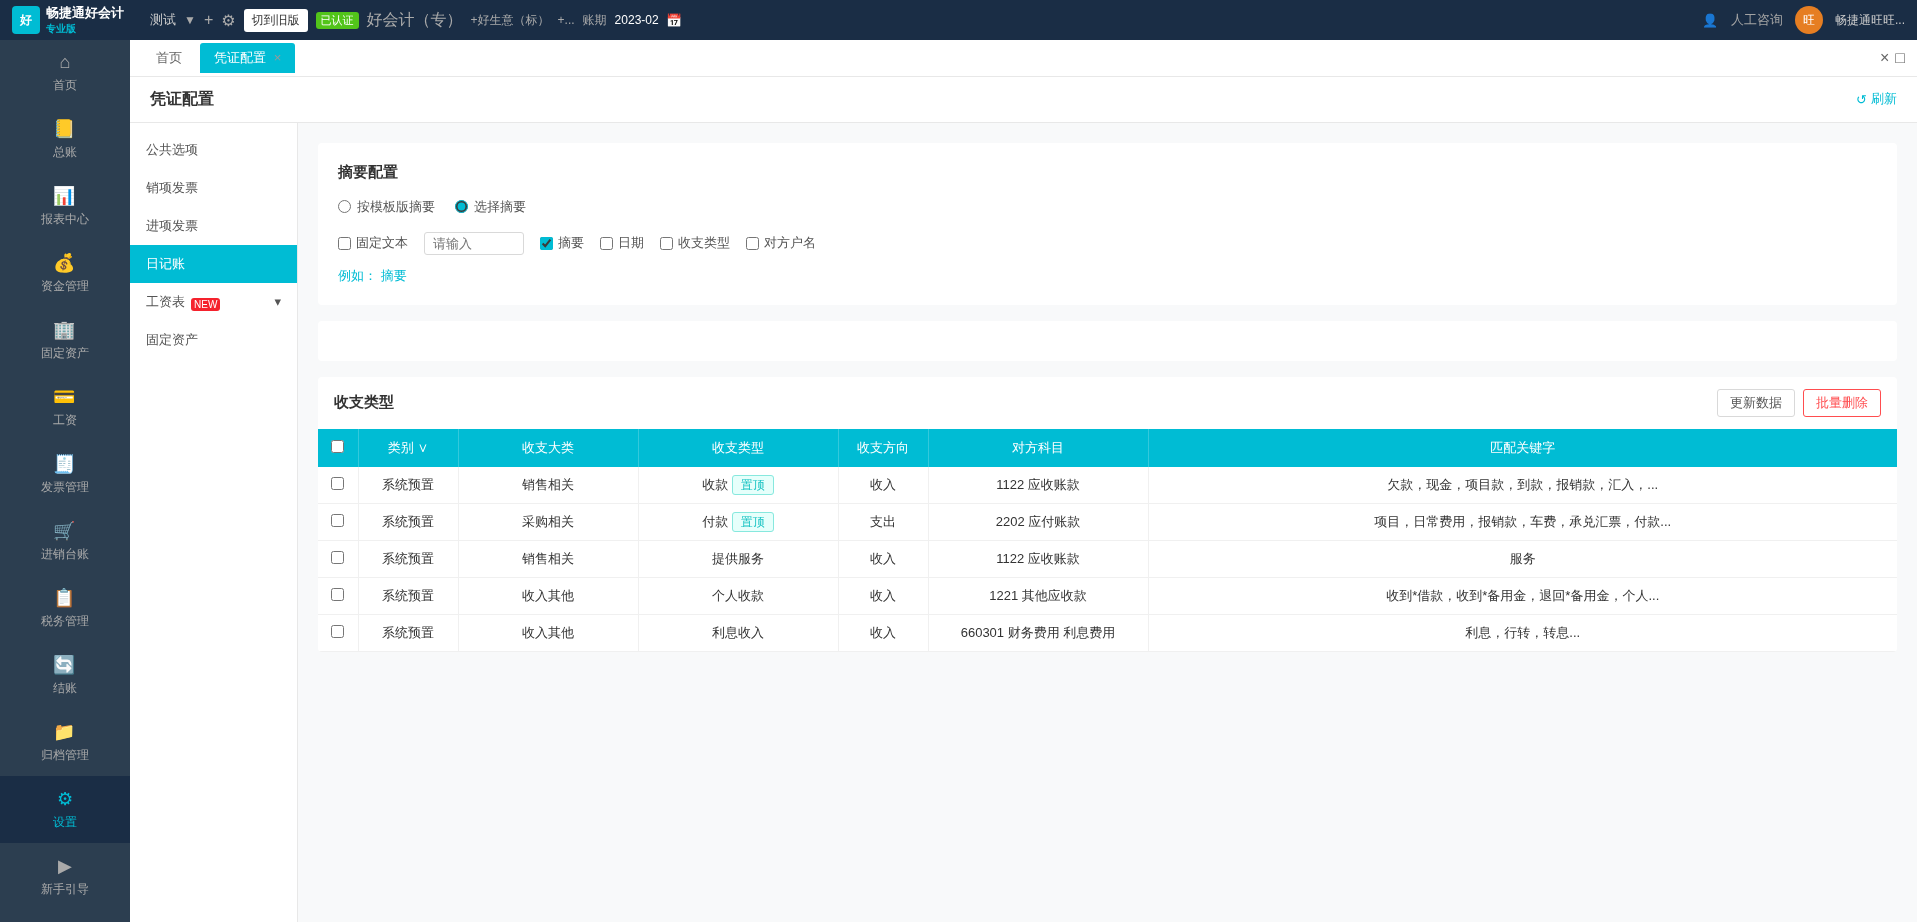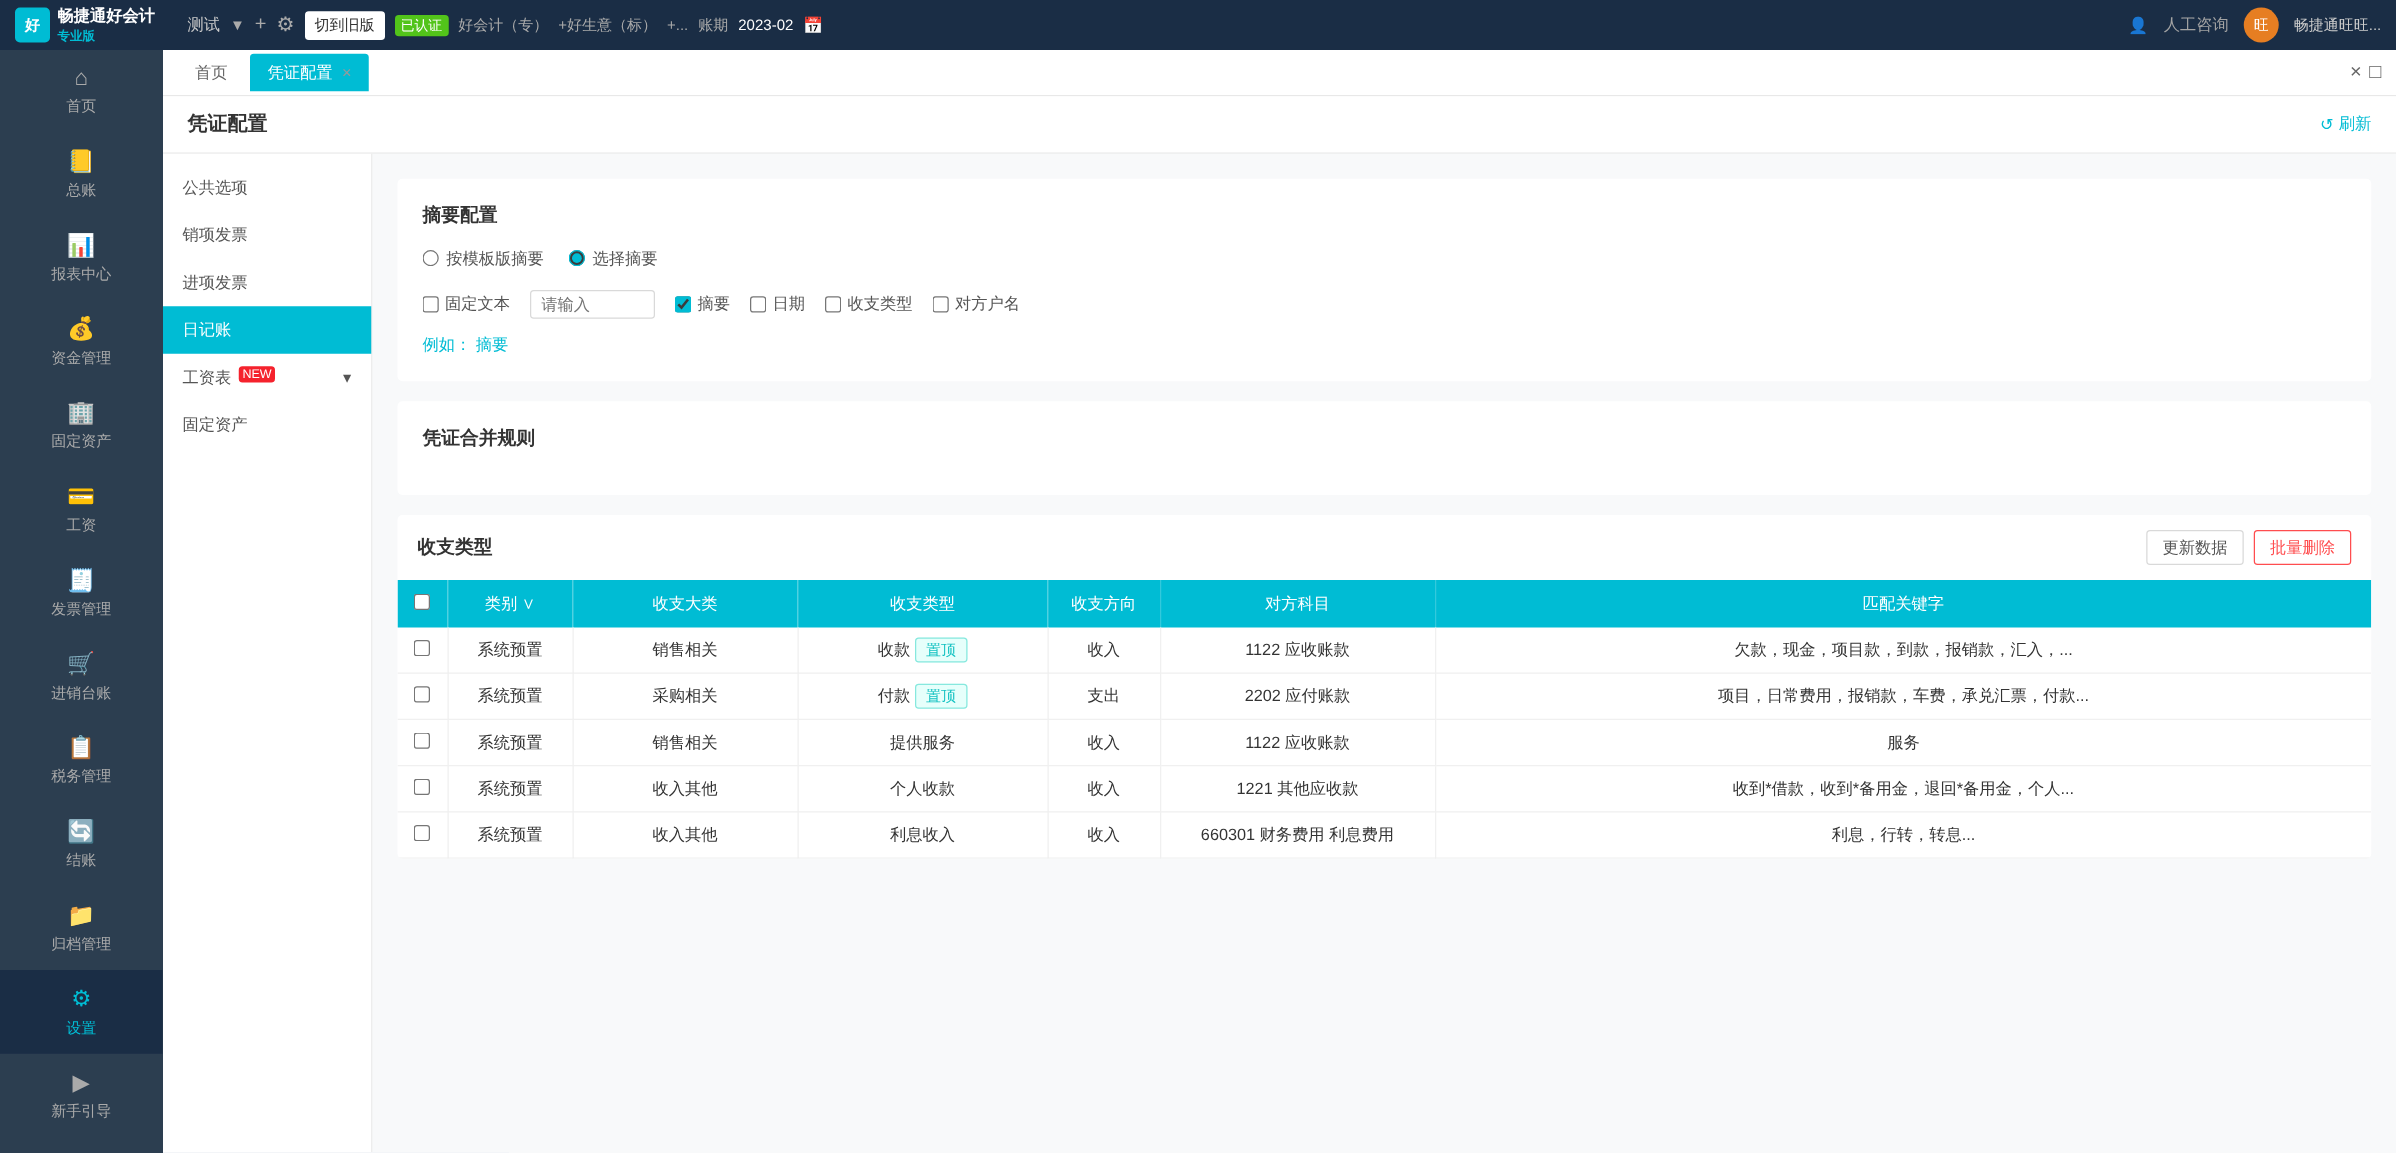--- a/index.html
+++ b/index.html
@@ -106,21 +106,21 @@
       <div style="font-size:10px;color:#00bcd4;">专业版</div>
     </div>
   </div>
   <div class="top-bar-center">
     <span class="top-bar-company">测试</span>
     <span class="top-bar-arrow">▼</span>
     <span style="color:#aaa;font-size:16px;">+</span>
     <span style="color:#aaa;font-size:16px;">⚙</span>
     <button class="top-bar-btn">切到旧版</button>
     <span class="badge-green">已认证</span>
-    <span style="color:#aaa;font-size:12px;">好会计（专）</span>
+    <span style="color:#aaa;font-size:16px;">好会计（专）</span>
     <span style="color:#aaa;font-size:12px;">+好生意（标）</span>
     <span style="color:#aaa;font-size:12px;">+...</span>
     <span style="color:#aaa;font-size:12px;">账期</span>
     <span style="color:#fff;font-size:12px;">2023-02</span>
     <span style="color:#aaa;">📅</span>
   </div>
   <div class="top-bar-right">
     <span style="color:#aaa;">👤</span>
     <span style="color:#a3a3a3;cursor:pointer;">人工咨询</span>
     <div class="user-avatar">旺</div>
@@ -222,21 +222,21 @@
         <div class="left-nav-item">
           <span>销项发票</span>
         </div>
         <div class="left-nav-item">
           <span>进项发票</span>
         </div>
         <div class="left-nav-item active">
           <span>日记账</span>
         </div>
         <div class="left-nav-item" style="justify-content:space-between;">
-          <span style="display:flex;align-items:flex-start;gap:3px;">
+          <span style="display:flex;align-items:flex-end;gap:3px;">
             <span>工资表</span>
             <span class="new-badge">NEW</span>
           </span>
           <span>▾</span>
         </div>
         <div class="left-nav-item">
           <span>固定资产</span>
         </div>
       </div>
 
@@ -278,21 +278,20 @@
             </label>
           </div>
           <div class="example-text">
             <span>例如：</span>
             <span style="color:#00bcd4;">摘要</span>
           </div>
         </div>
 
 
         <div class="section">
-          <div class="section-title">凭证合并规则</div>
         </div>
 
         <div class="table-section">
           <div class="table-header-row">
             <span class="table-title">收支类型</span>
             <div class="table-actions">
               <button class="btn-outline">更新数据</button>
               <button class="btn-danger-outline">批量删除</button>
             </div>
           </div>

